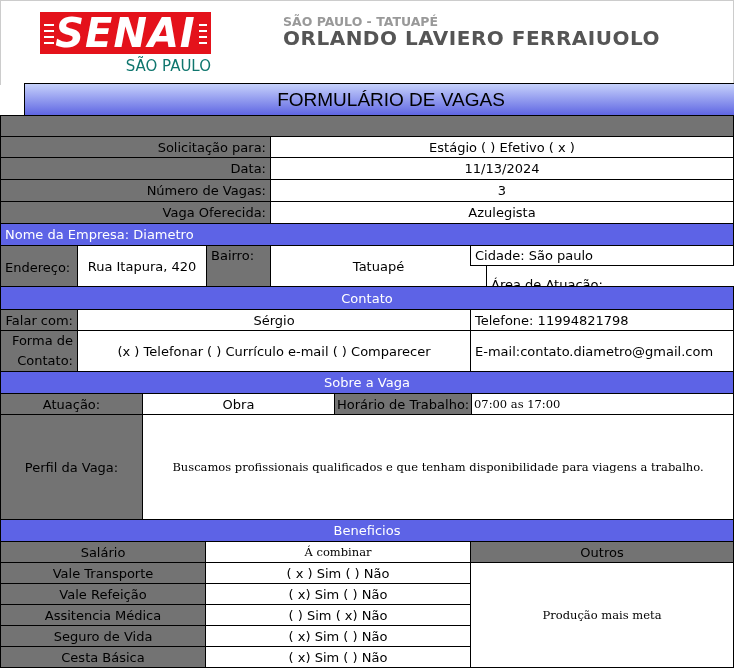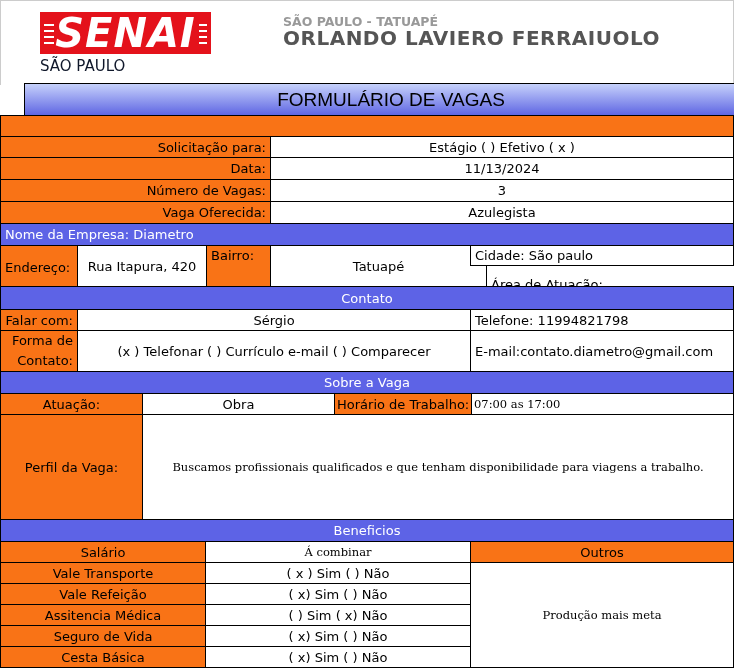--- a/index.html
+++ b/index.html
@@ -1,32 +1,32 @@
 <!DOCTYPE html>
 <html><head>
 <meta charset="utf-8">
 <style>
   html,body{margin:0;padding:0;background:#fff;}
   body{width:734px;height:668px;position:relative;overflow:hidden;font-family:"DejaVu Sans","Liberation Sans",sans-serif;color:#000;}
   .abs{position:absolute;box-sizing:border-box;}
   .cell{position:absolute;box-sizing:border-box;border:1px solid #000;font-size:13px;display:flex;align-items:center;padding:0 4px;white-space:nowrap;overflow:hidden;}
-  .lb{background:#f97316;text-align:center;}
+  .lb{background:#737373;text-align:center;}
   .wh{background:#fff;}
   .bar{background:#5d63e6;color:#fff;}
   .c{justify-content:center;}
   .r{justify-content:flex-end;}
   .l{justify-content:flex-start;}
   .bottom{align-items:flex-end;padding-bottom:12px;}
   .top{align-items:flex-start;padding-top:2px;}
   .serif{font-family:"DejaVu Serif","Liberation Serif",serif;font-size:11.5px;}
   .header{left:0;top:0;width:734px;height:85px;border:1px solid #ccc;border-bottom:none;background:#fff;}
   .logo-box{left:40px;top:12px;width:171px;height:42px;background:#e4121b;display:flex;align-items:center;justify-content:center;}
   .logo-text{color:#fff;font-family:"DejaVu Sans","Liberation Sans",sans-serif;font-weight:bold;font-style:italic;font-size:40px;letter-spacing:1px;line-height:42px;}
   .stripe{position:absolute;height:2px;background:#fff;}
-  .logo-sub{left:40px;top:57px;width:171px;text-align:left;color:#0f172a;font-size:15px;}
+  .logo-sub{left:40px;top:57px;width:171px;text-align:right;color:#0f766e;font-size:15px;}
   .inst-top{left:283px;top:14px;color:#999;font-size:12.5px;font-weight:bold;}
   .inst-name{left:283px;top:26px;color:#555;font-size:20px;font-weight:bold;letter-spacing:0.5px;}
   .title-bar{left:0;top:83px;width:734px;height:33px;border:1px solid #000;background:linear-gradient(#c6d1fb,#5f66e3);display:flex;align-items:center;justify-content:center;font-size:19px;font-family:"Liberation Sans","DejaVu Sans",sans-serif;margin-left:24px;}
 </style>
 </head>
 <body>
 
 <div class="abs header"></div>
 <div class="abs logo-box">
   <div class="stripe" style="left:4px;top:12px;width:10px;"></div>

